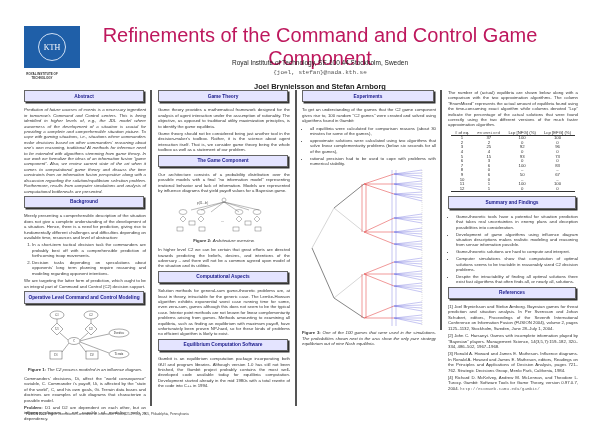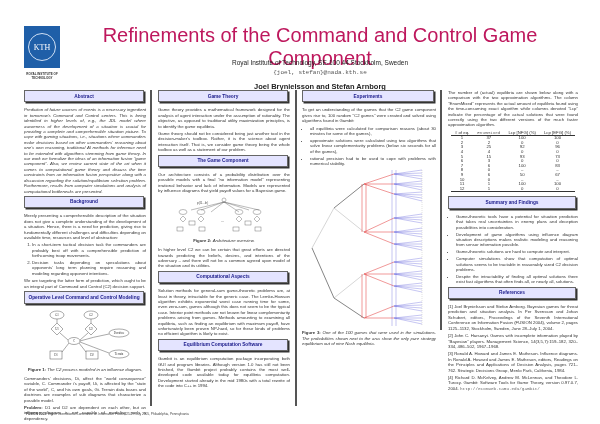--- a/index.html
+++ b/index.html
@@ -1,17 +1,17 @@
 <!DOCTYPE html>
 <html><head>
 <meta charset="utf-8">
 <style>
   html,body{margin:0;padding:0;background:#fff;}
   body{width:600px;height:424px;position:relative;overflow:hidden;font-family:"Liberation Sans",sans-serif;color:#222;}
-  .logo{position:absolute;left:24px;top:26px;width:36px;height:42px;background:#1f5fa8;display:flex;align-items:center;justify-content:center;}
+  .logo{position:absolute;left:24px;top:26px;width:56px;height:42px;background:#1f5fa8;display:flex;align-items:center;justify-content:center;}
   .logo .ring{width:26px;height:26px;border:1px solid #cfe0f5;border-radius:50%;display:flex;align-items:center;justify-content:center;color:#fff;font-family:"Liberation Serif",serif;font-size:8px;}
   .logo-caption{position:absolute;left:18px;top:72px;width:48px;text-align:center;font-size:3px;font-weight:bold;line-height:4px;color:#333;}
   .title{position:absolute;left:80px;top:24px;width:480px;text-align:center;font-size:20px;font-weight:normal;color:#be185d;}
   .authors{position:absolute;left:80px;top:49px;width:480px;text-align:center;font-size:7.5px;font-weight:bold;margin-top:33px;}
   .affil{position:absolute;left:80px;top:59px;width:480px;text-align:center;font-size:6.5px;}
   .email{position:absolute;left:80px;top:69px;width:480px;text-align:center;font-size:6px;font-family:"Liberation Mono",monospace;color:#555;}
   .col{position:absolute;top:88px;font-size:4.3px;line-height:5.4px;color:#333;}
   .col p{margin:0 0 2px 0;text-align:justify;}
   .sep{position:absolute;width:1.5px;background:#555;}
   .hdr{background:#e4e4ff;border:1px solid #666;box-shadow:1.5px 1.5px 0 #333;text-align:center;color:#1a1a8a;font-weight:bold;font-size:4.8px;padding:2.5px 0;margin:2px 2px 5px 0;}

